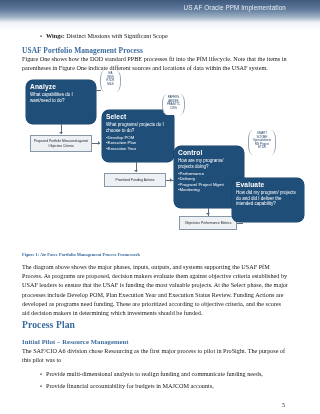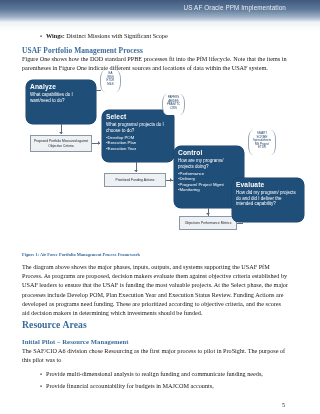--- a/index.html
+++ b/index.html
@@ -181,21 +181,21 @@
       <div class="n-q">How did my program/ projects do and did I deliver the intended capability?</div>
     </div>
     <div class="conn h" style="left:221px;top:155px;width:6px;"></div>
 
   </div>
 
   <div class="caption" style="left:22px;top:252px;">Figure 1: Air Force Portfolio Management Process Framework</div>
 
   <div class="para" style="left:22px;top:262px;width:268px;">The diagram above shows the major phases, inputs, outputs, and systems supporting the USAF PfM Process. As programs are proposed, decision makers evaluate them against objective criteria established by USAF leaders to ensure that the USAF is funding the most valuable projects. At the Select phase, the major processes include Develop POM, Plan Execution Year and Execution Status Review. Funding Actions are developed as programs need funding. These are prioritized according to objective criteria, and the scores aid decision makers in determining which investments should be funded.</div>
 
-  <div class="h2-blue" style="left:22px;top:319px;font-size:9.6px;">Resource Areas</div>
+  <div class="h2-blue" style="left:22px;top:319px;font-size:9.6px;">Process Plan</div>
 
   <div class="h2-blue" style="left:22px;top:338px;font-size:6.6px;">Initial Pilot – Resource Management</div>
 
   <div class="para" style="left:22px;top:346px;width:268px;">The SAF/CIO A6 division chose Resourcing as the first major process to pilot in ProSight. The purpose of this pilot was to</div>
 
   <div class="bullet-row" style="left:40px;top:370px;width:250px;">
     <span class="bullet-dot"></span>
     <span class="bullet-text">Provide multi-dimensional analysis to realign funding and communicate funding needs,</span>
   </div>
   <div class="bullet-row" style="left:40px;top:382px;width:250px;">

